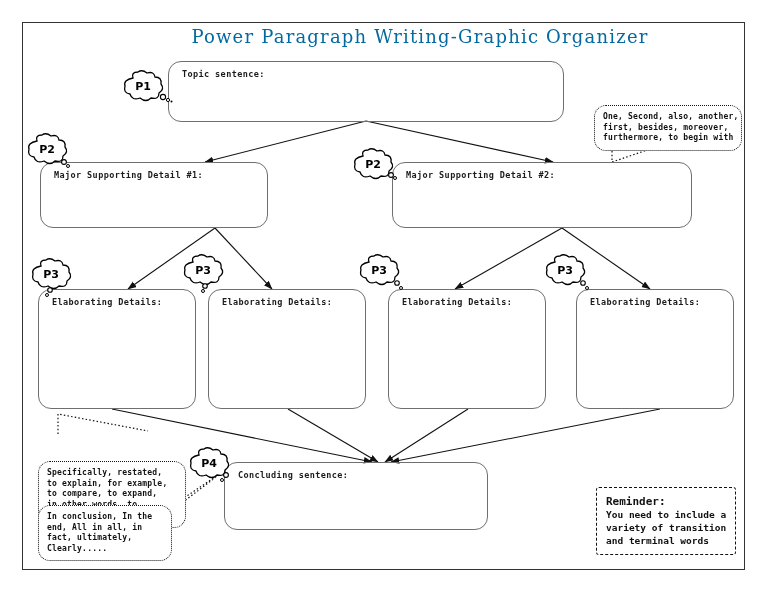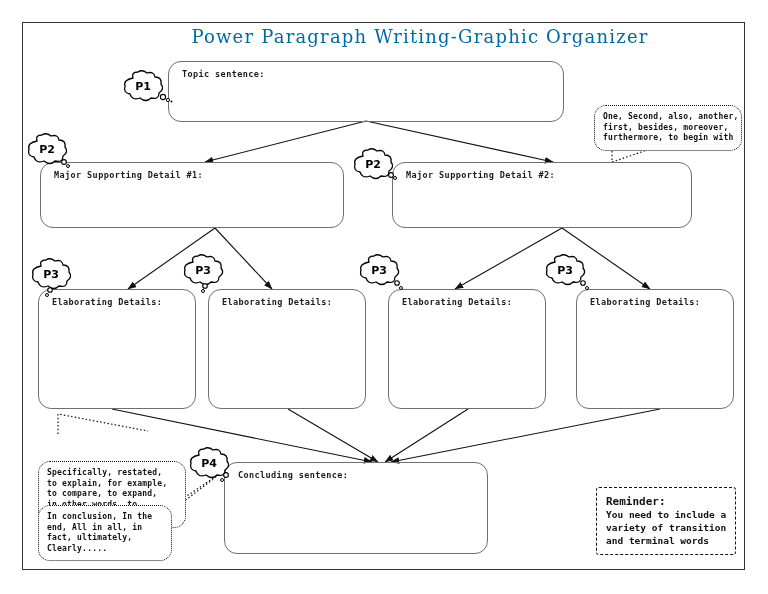--- a/index.html
+++ b/index.html
@@ -150,21 +150,21 @@
       <path d="M612,140 L612,162 L668,143"></path>
       <path d="M58,434 L58,414 L148,431"></path>
       <path d="M166,510 L224,471 M150,527 L224,471"></path>
     </g>
   </svg>
 
   <div class="rbox" style="left:168px; top:61px; width:396px; height:61px;">
     <span class="lbl">Topic sentence:</span>
   </div>
 
-  <div class="rbox" style="left:40px; top:162px; width:304px; height:66px;padding-left:19px;">
+  <div class="rbox" style="left:40px; top:162px; width:228px; height:66px;padding-left:19px;">
     <span class="lbl">Major Supporting Detail #1:</span>
   </div>
 
   <div class="rbox" style="left:392px; top:162px; width:300px; height:66px;padding-left:7px;">
     <span class="lbl">Major Supporting Detail #2:</span>
   </div>
 
   <div class="rbox" style="left:38px; top:289px; width:158px; height:120px;">
     <span class="lbl">Elaborating Details:</span>
   </div>
@@ -174,21 +174,21 @@
   </div>
 
   <div class="rbox" style="left:388px; top:289px; width:158px; height:120px;">
     <span class="lbl">Elaborating Details:</span>
   </div>
 
   <div class="rbox" style="left:576px; top:289px; width:158px; height:120px;">
     <span class="lbl">Elaborating Details:</span>
   </div>
 
-  <div class="rbox" style="left:224px; top:462px; width:264px; height:92px;">
+  <div class="rbox" style="left:224px; top:462px; width:264px; height:68px;">
     <span class="lbl">Concluding sentence:</span>
   </div>
 
   <div class="cloud" style="left:120px; top:70px;">
     <svg width="46" height="34" viewBox="0 0 46 34">
       <path d="M13,8 Q11,2 18,2 Q22,-1 27,3 Q34,1 35,7 Q42,7 41,14 Q45,19 39,23 Q39,30 31,28 Q26,33 20,28 Q12,31 10,24 Q3,23 5,16 Q3,10 13,8 Z" fill="#fff" stroke="#000" stroke-width="1.3"></path>
       <circle cx="43" cy="27" r="2.6" fill="#fff" stroke="#000" stroke-width="1.1"></circle>
       <circle cx="48" cy="30" r="1.6" fill="#fff" stroke="#000" stroke-width="1"></circle>
       <circle cx="51.5" cy="31.5" r="1" fill="#000"></circle>
     </svg>

